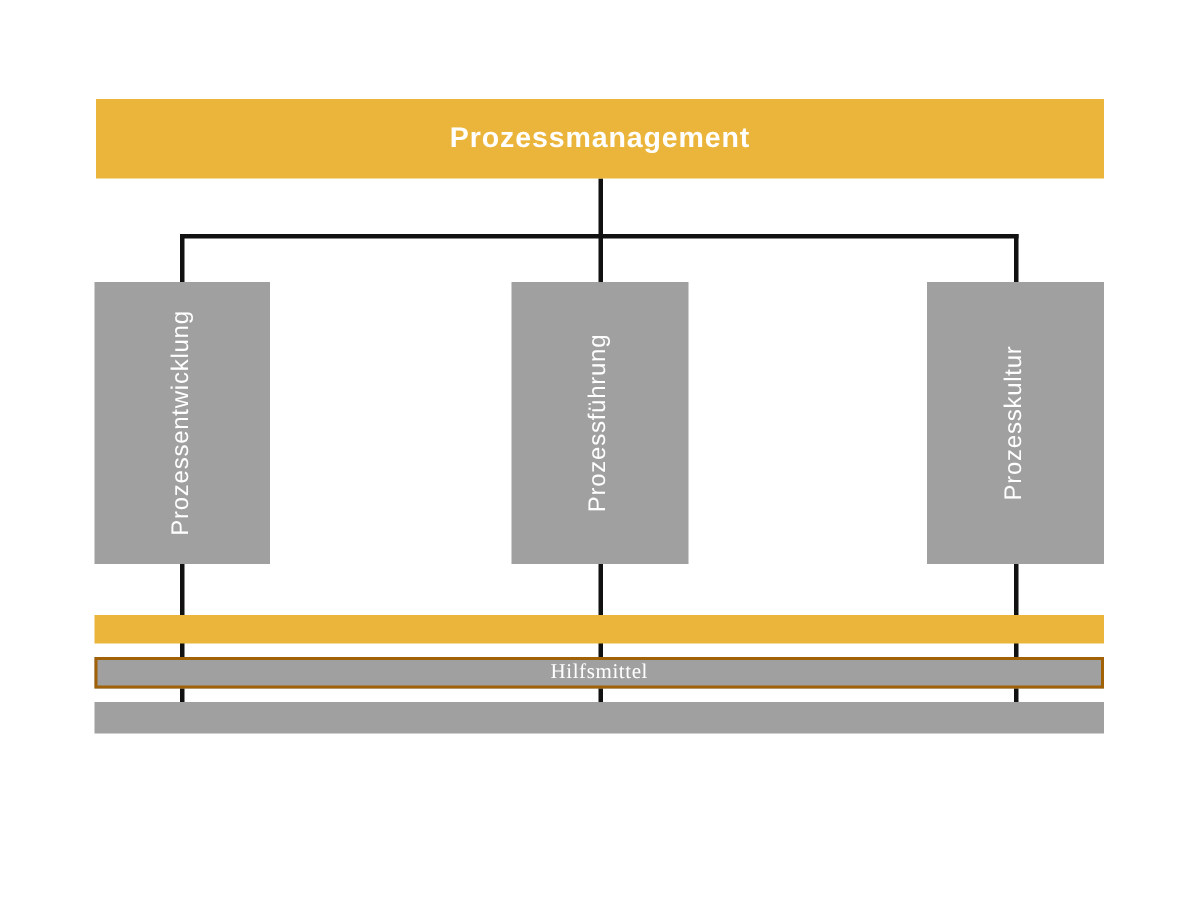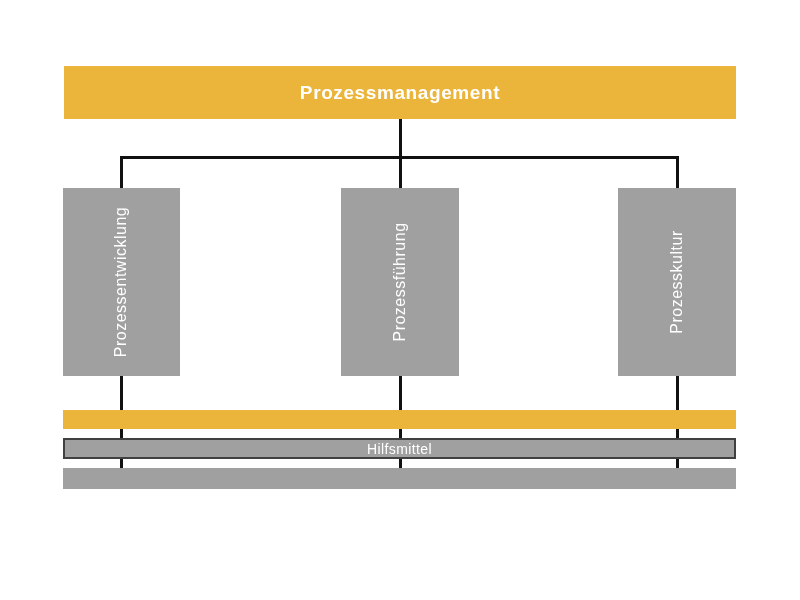--- a/index.html
+++ b/index.html
@@ -75,22 +75,22 @@
     width: 673px;
     z-index: 2;
   }
   .bar-accent {
     top: 410px; height: 19px;
     background: #EBB53C;
   }
   .bar-hilfsmittel {
     top: 438px; height: 21px;
     background: #A0A0A0;
-    border: 2px solid #404040;
-    display: flex; align-items: center; justify-content: center;
+    border: 2px solid #a16207;
+    display: flex; align-items: center; justify-content: center; font-family: Liberation Serif, serif;
   }
   .bar-hilfsmittel .bar-text {
     color: #ffffff;
     font-size: 14px;
     letter-spacing: 0.4px;
   }
   .bar-gray {
     top: 468px; height: 21px;
     background: #A0A0A0;
   }

